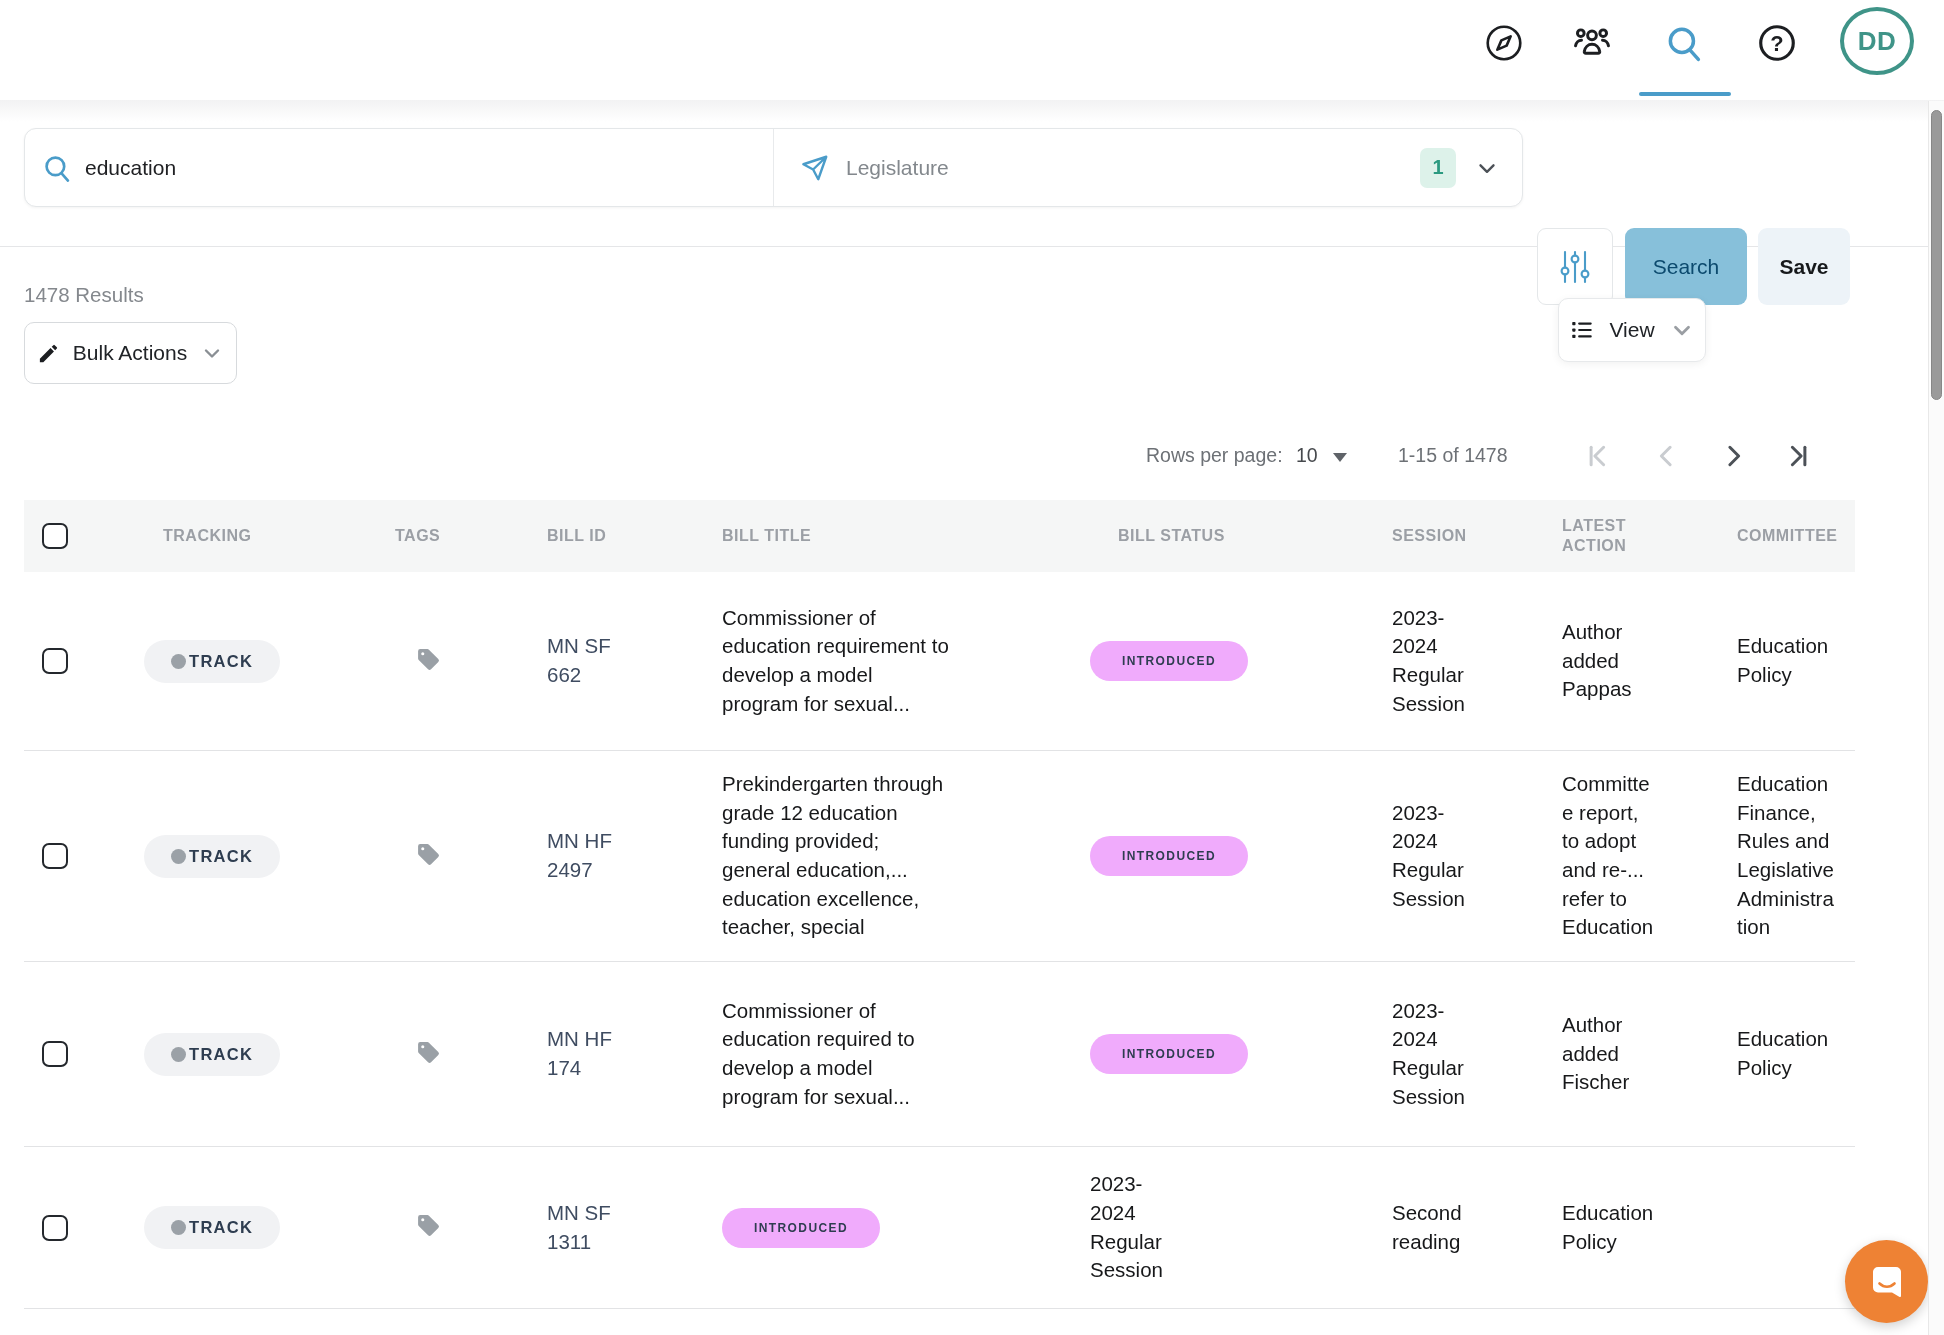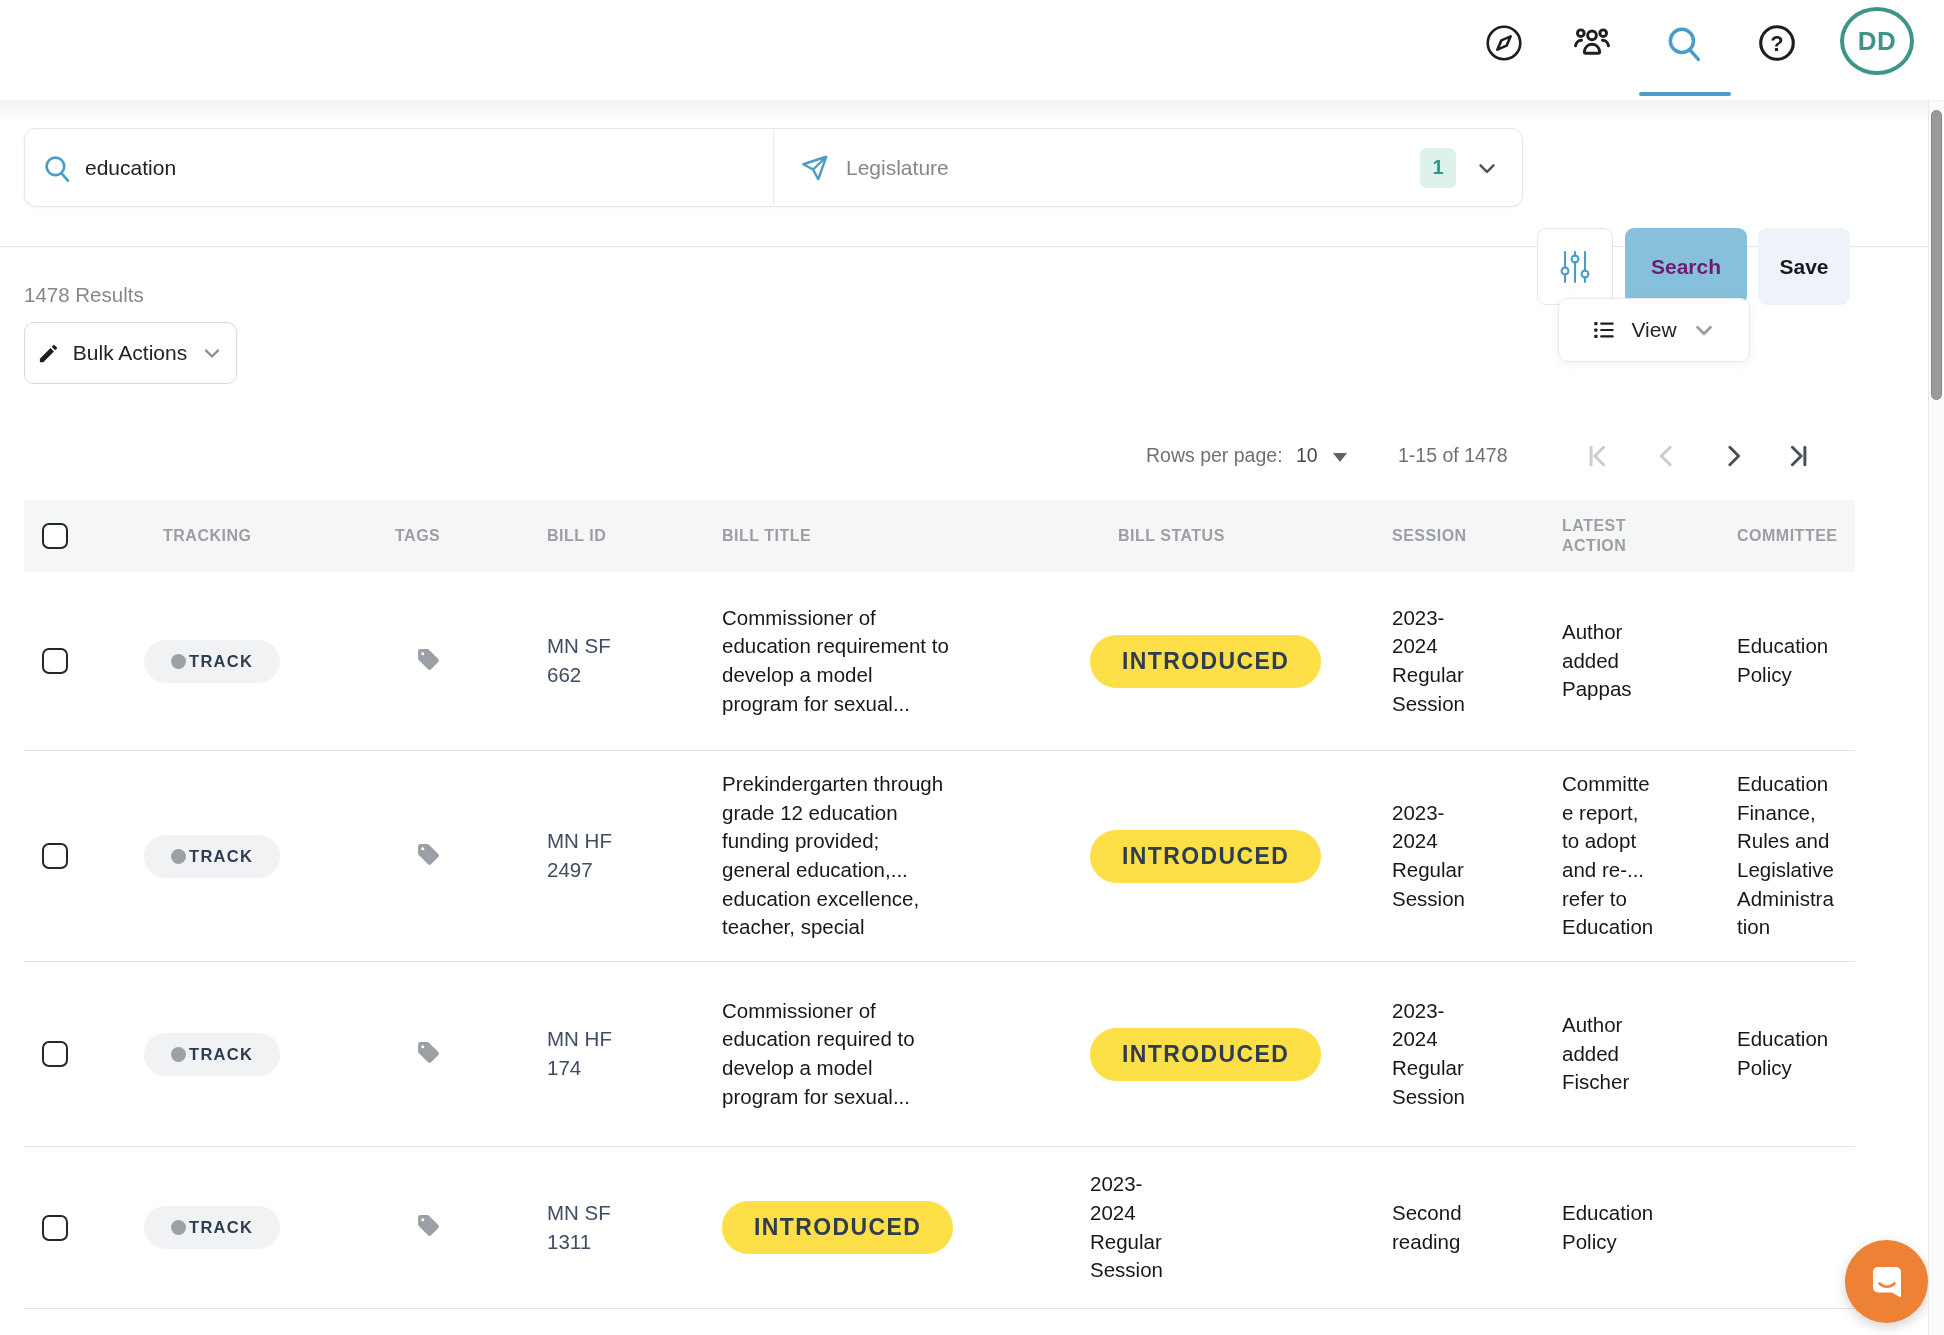--- a/index.html
+++ b/index.html
@@ -22,29 +22,29 @@
   .search-left{width:749px;height:100%;display:flex;align-items:center;padding-left:16px;box-sizing:border-box;border-right:1px solid #e8eaec;}
   .search-left svg{width:32px;height:32px;flex:none;}
   .search-input{border:none;outline:none;font-family:inherit;font-size:21px;color:#202124;margin-left:10px;width:620px;background:transparent;}
   .search-scope{flex:1;height:100%;display:flex;align-items:center;padding:0 22px 0 26px;cursor:pointer;box-sizing:border-box;}
   .search-scope .plane{width:30px;height:30px;flex:none;}
   .scope-label{font-size:21px;color:#83888d;margin-left:16px;flex:1;}
   .scope-count{min-width:36px;height:40px;background:#ddf2ea;color:#2b9a80;font-weight:bold;font-size:20px;
     border-radius:7px;display:flex;align-items:center;justify-content:center;margin-right:18px;}
   .btn{position:absolute;top:128px;height:77px;border-radius:9px;display:flex;align-items:center;justify-content:center;cursor:pointer;box-sizing:border-box;}
   .btn-filter{left:1537px;width:76px;background:#fff;border:1px solid #e4e7e9;}
-  .btn-search{left:1625px;width:122px;background:#87c0da;color:#701a75;font-weight:bold;font-size:21px;}
+  .btn-search{left:1625px;width:122px;background:#87c0da;color:#0c4a6e;font-weight:normal;font-size:21px;}
   .btn-save{left:1758px;width:92px;background:#edf3f8;color:#17191c;font-weight:bold;font-size:21px;}
 
   
   .results-count{position:absolute;top:283px;left:24px;font-size:20.5px;color:#84888d;}
   .bulk-btn{position:absolute;top:322px;left:24px;width:213px;height:62px;background:#fff;border:1px solid #d7dadd;
     border-radius:10px;display:flex;align-items:center;justify-content:center;gap:13px;cursor:pointer;box-sizing:border-box;}
   .bulk-btn .label{font-size:21px;color:#202327;}
-  .view-btn{position:absolute;top:298px;left:1558px;width:192px;height:64px;background:#fff;border:1px solid #e7e9eb;
+  .view-btn{position:absolute;top:298px;left:1558px;width:148px;height:64px;background:#fff;border:1px solid #e7e9eb;
     border-radius:10px;box-shadow:0 2px 8px rgba(0,0,0,.06);display:flex;align-items:center;justify-content:center;gap:14px;cursor:pointer;box-sizing:border-box;}
   .view-btn .label{font-size:21px;color:#202327;}
 
   
   .pag-text{position:absolute;top:444px;font-size:19.5px;color:#6d7176;}
   .rpp-value{position:absolute;top:444px;left:1296px;font-size:19.5px;color:#46494d;cursor:pointer;}
   .rpp-caret{position:absolute;top:453px;left:1333px;width:0;height:0;border-left:7px solid transparent;border-right:7px solid transparent;border-top:9px solid #5f6368;cursor:pointer;}
   .pag-icon{position:absolute;top:441px;width:30px;height:30px;cursor:pointer;}
   .pag-icon svg{width:30px;height:30px;}
 
@@ -63,21 +63,21 @@
   .checkbox{width:26px;height:26px;border:2.5px solid #24282d;border-radius:7px;background:#fff;margin-left:18px;cursor:pointer;box-sizing:border-box;}
   .track-pill{display:inline-flex;align-items:center;gap:3px;background:#f1f2f4;border-radius:24px;
     padding:12px 27px;margin-left:14px;cursor:pointer;}
   .track-dot{width:15px;height:15px;border-radius:50%;background:#9ba1a7;}
   .track-label{font-size:16.5px;font-weight:bold;color:#2e3d50;letter-spacing:1.3px;}
   .tag-cell{padding-left:26px;}
   .tag-cell svg{width:25px;height:25px;cursor:pointer;}
   .ml{white-space:pre-line;font-size:20.5px;line-height:1.4;}
   .bill-id{color:#3f4c61;cursor:pointer;padding-left:20px;}
   .bill-title{color:#17181a;padding-left:20px;cursor:pointer;}
-  .status-badge{display:inline-block;background:#fde047;color:#2e3d50;font-size:23px;font-weight:bold;
+  .status-badge{display:inline-block;background:#f0abfc;color:#2e3d50;font-size:12px;font-weight:bold;
     letter-spacing:1.4px;padding:13px 32px;border-radius:28px;margin-left:20px;}
   .cell-text{color:#17181a;padding-left:20px;}
 
   
   .chat-fab{position:absolute;top:1240px;left:1845px;width:83px;height:83px;border-radius:50%;background:#ee8234;
     display:flex;align-items:center;justify-content:center;cursor:pointer;box-shadow:0 4px 12px rgba(0,0,0,.18);}
 
   
   .sb-track{position:absolute;top:101px;left:1928px;width:16px;height:1234px;background:#fbfbfb;border-left:1px solid #e8e8e8;}
   .sb-thumb{position:absolute;top:9px;left:2px;width:11px;height:290px;background:#9a9a9a;border:1px solid #878787;border-radius:7px;cursor:grab;box-sizing:border-box;}

